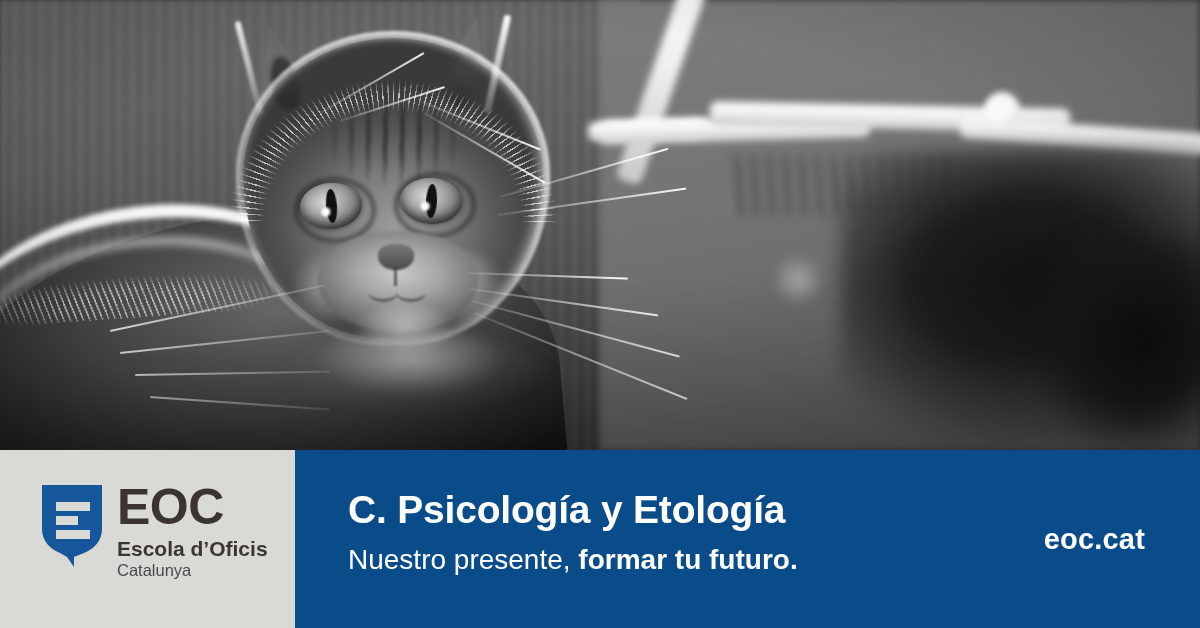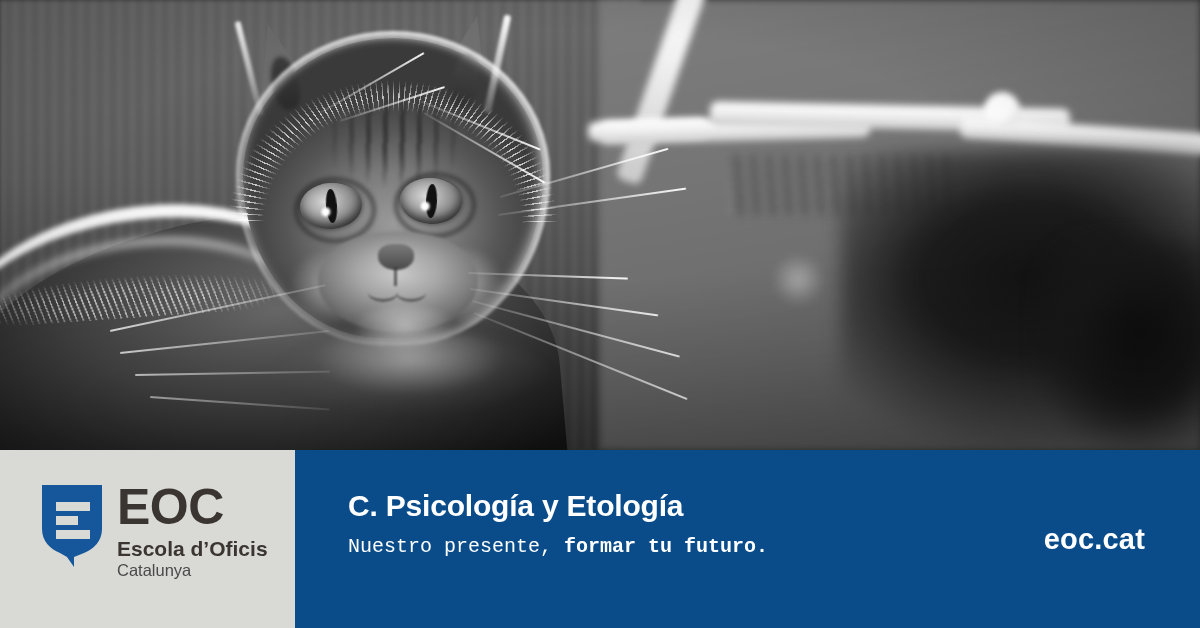--- a/index.html
+++ b/index.html
@@ -485,30 +485,30 @@
 
   
   .headline-block {
     position: absolute;
     left: 53px;
     top: 40px;
   }
   .headline {
     font-family: "Liberation Sans", sans-serif;
     font-weight: bold;
-    font-size: 30px;
+    font-size: 39px;
     line-height: 1.05;
     color: #ffffff;
     white-space: nowrap;
     letter-spacing: -0.2px;
   }
   .tagline {
-    font-family: Liberation Mono, monospace;
+    font-family: Liberation Sans, sans-serif;
     font-weight: normal;
-    font-size: 20px;
+    font-size: 28px;
     line-height: 1.1;
     color: #ffffff;
     margin-top: 14px;
     white-space: nowrap;
   }
   .tagline .bold { font-weight: bold; }
 
   .site-url {
     position: absolute;
     right: 55px;

